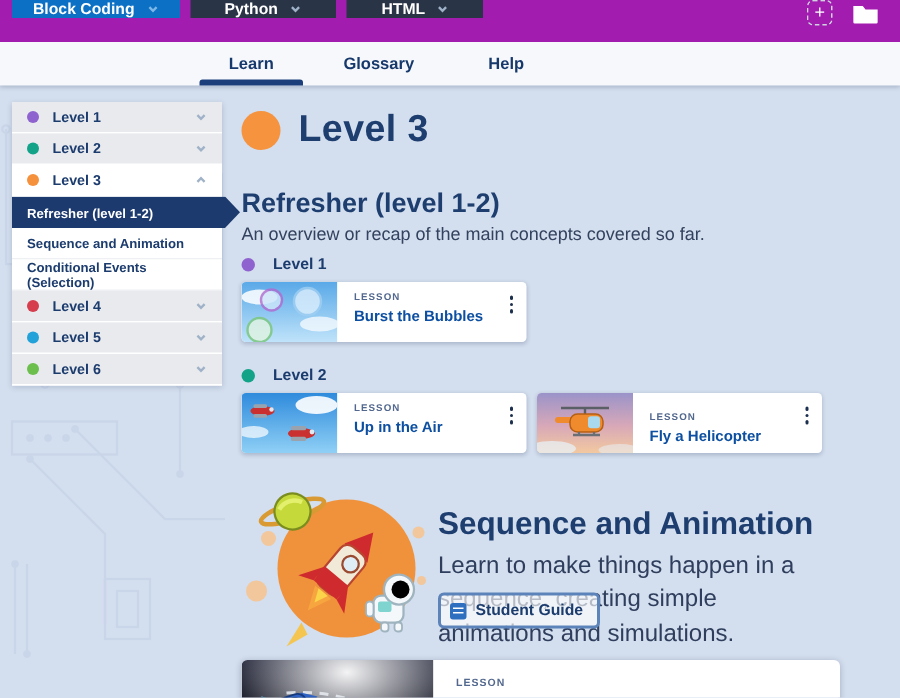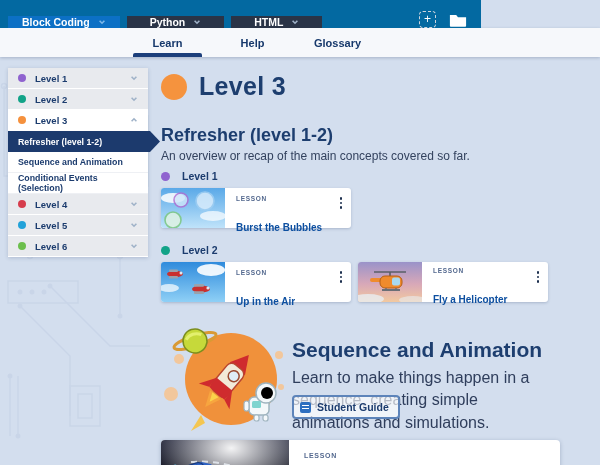--- a/index.html
+++ b/index.html
@@ -4,22 +4,22 @@
 <style>
   * { margin:0; padding:0; box-sizing:border-box; }
   html,body { width:600px; height:465px; }
   body {
     position:relative; overflow:hidden;
     font-family:"Liberation Sans", sans-serif;
     background:#d3deee; color:#1c3c6e;
   }
   
   .topbar {
-    position:absolute; left:0; top:0; width:481px; height:28px;
-    background:#0369a1; display:flex; align-items:flex-end; z-index:10;
+    position:absolute; left:0; top:0; width:600px; height:28px;
+    background:#a21caf; display:flex; align-items:flex-start; z-index:10;
   }
   .brand-tab {
     display:flex; align-items:center; gap:8px; padding:0 23px;
     font-size:10.5px; font-weight:bold; color:#fff; cursor:pointer;
   }
   .brand-tab.active { background:#0c70c5; margin-left:8px; padding:0 14px; }
   .brand-tab.plain  { background:#2a3447; margin-left:7px; }
   .chev { width:8px; height:8px; flex:none; }
   .chev polyline { fill:none; stroke:#9fb2c8; stroke-width:2; }
   .brand-tab.active .chev polyline { stroke:#7db7e8; }
@@ -82,21 +82,21 @@
   
   .card {
     position:absolute; height:40px; width:190px; background:#fff;
     border-radius:3px; box-shadow:0 1px 3px rgba(20,40,80,.22);
     display:flex; cursor:pointer;
   }
   .card-img { width:64px; height:40px; border-radius:3px 0 0 3px; overflow:hidden; flex:none; }
   .card-img svg { display:block; }
   .card-body { padding:7px 6px 0 11px; flex:1; min-width:0; }
   .lesson-tag { font-size:6.5px; font-weight:bold; color:#53688e; letter-spacing:.7px; }
-  .lesson-title { font-size:10px; font-weight:bold; color:#0d4fa0; margin-top:20px; white-space:nowrap; }
+  .lesson-title { font-size:10px; font-weight:bold; color:#0d4fa0; margin-top:4px; white-space:nowrap; }
   .kebab { position:absolute; right:9px; top:9px; display:flex; flex-direction:column; gap:2px; cursor:pointer; }
   .kebab i { width:2.5px; height:2.5px; border-radius:50%; background:#1c2f4e; }
   
   .illus { position:absolute; left:0; top:262px; }
   .sec2-title { position:absolute; left:131px; top:281px; font-size:21px; font-weight:bold; color:#1d3e6f; }
   .sec2-desc { position:absolute; left:131px; top:310px; width:262px; font-size:16px; line-height:1.4; color:#2f3e5c; }
   .guide-btn {
     position:absolute; left:131px; top:338px; display:flex; align-items:center; gap:6px;
     border:2px solid #5d84ba; border-radius:4px; background:rgba(255,255,255,.65);
     padding:4px 9px 4px 6px; font-size:10.5px; font-weight:bold; color:#1c3c6e; cursor:pointer;
@@ -166,22 +166,22 @@
   <div class="topbar-icons">
     <div class="plusbox">+</div>
     <svg class="folder" viewBox="0 0 20 15">
       <path d="M1 2 h7 l2 2.5 h9 v9.5 a1 1 0 0 1 -1 1 h-16 a1 1 0 0 1 -1 -1 z" fill="#fff"></path>
     </svg>
   </div>
 </header>
 
 <nav class="nav2">
   <div class="nav2-tab active">Learn</div>
+  <div class="nav2-tab">Glossary</div>
   <div class="nav2-tab">Help</div>
-  <div class="nav2-tab">Glossary</div>
 </nav>
 
 <aside class="sidebar">
   <div class="lvl-row">
     <span class="dot" style="background-color: rgb(143, 99, 207);"></span>
     <span class="lvl-label">Level 1</span>
     <svg class="chev" viewBox="0 0 10 10">
         <polyline points="2,3.5 5,6.5 8,3.5" stroke="#5a6e92"></polyline>
       </svg>
   </div>

